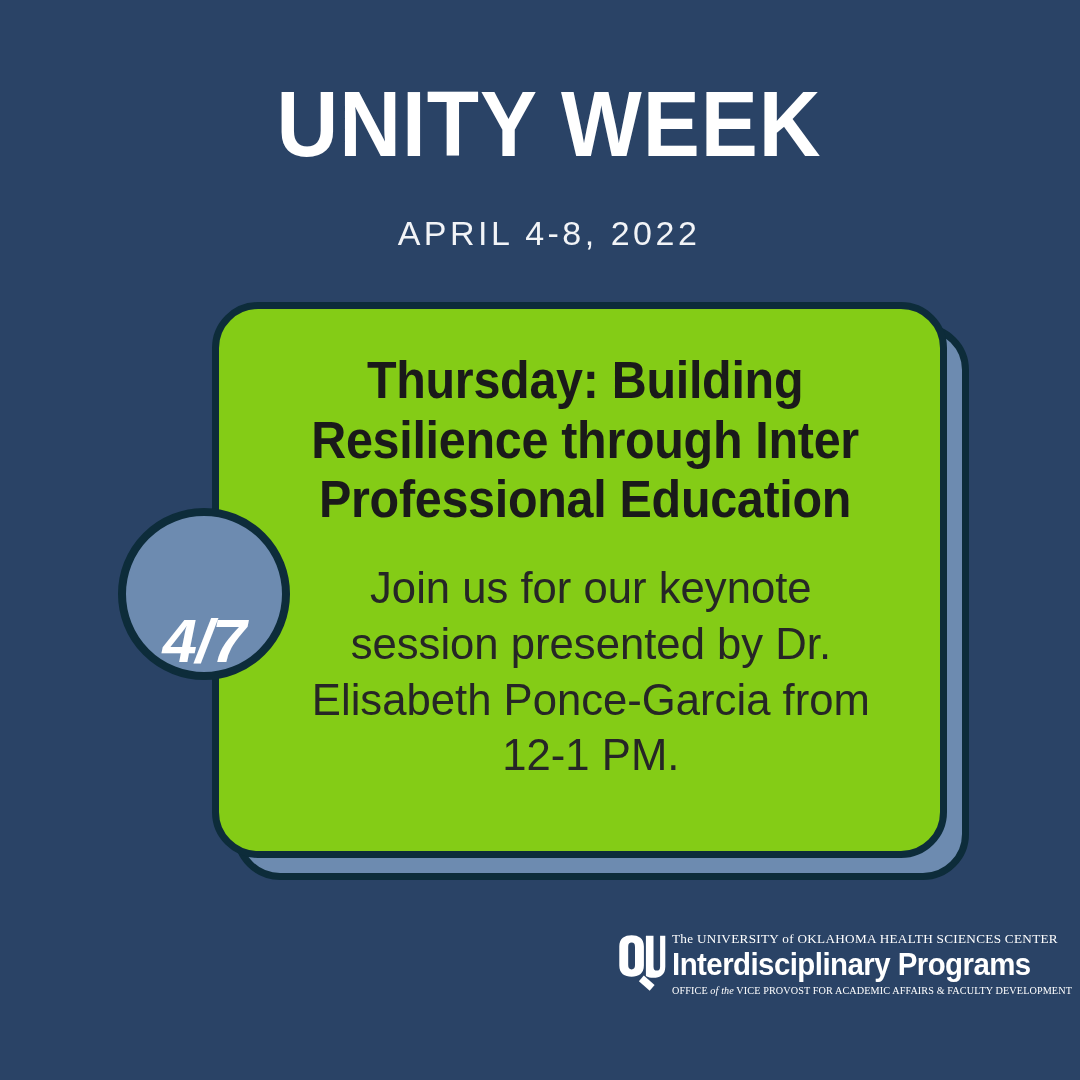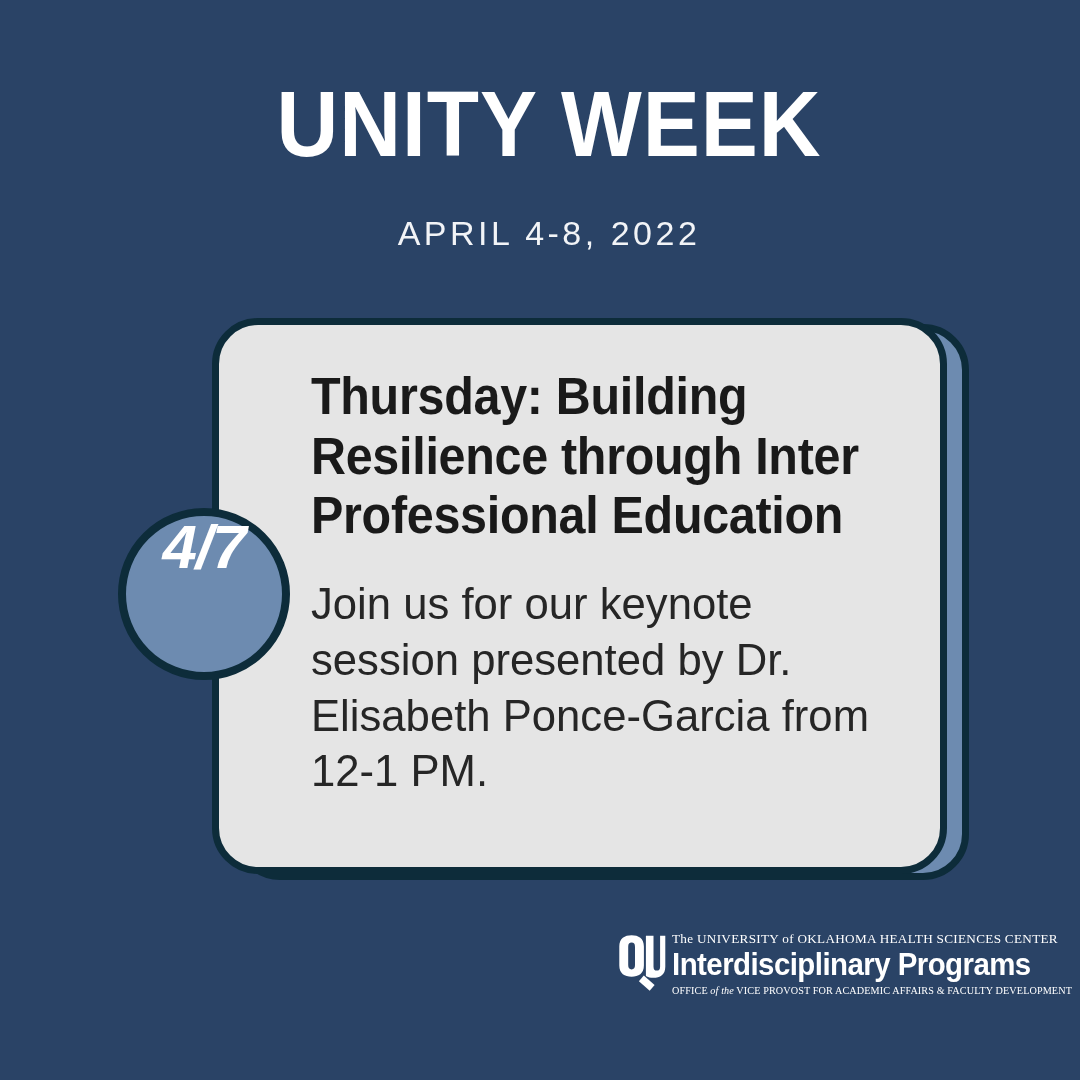--- a/index.html
+++ b/index.html
@@ -69,28 +69,29 @@
     width: 735px;
     height: 556px;
     background: #6d8bb0;
     border: 7px solid #0d2c3a;
     border-radius: 46px;
     box-sizing: border-box;
   }
   .card {
     position: absolute;
     left: 0;
-    top: 16px;
+    top: 0;
     width: 735px;
     height: 556px;
-    background: #e5e5e5;
+    background: #84cc16;
     border: 7px solid #0d2c3a;
     border-radius: 46px;
     box-sizing: border-box;
     padding: 42px 52px 0 92px;
+    text-align: center;
   }
   .card-title {
     font-family: "Liberation Sans", sans-serif;
     font-weight: 700;
     font-size: 51px;
     line-height: 1.17;
     letter-spacing: -0.3px;
     color: #1a1a1a;
     margin: 0;
     transform: scaleX(0.95);
@@ -113,21 +114,21 @@
     position: absolute;
     left: 118px;
     top: 508px;
     width: 172px;
     height: 172px;
     border-radius: 50%;
     background: #6d8bb0;
     border: 8px solid #0d2c3a;
     box-sizing: border-box;
     display: flex;
-    align-items: flex-start;
+    align-items: flex-end;
     justify-content: center;
     z-index: 5;
   }
   .date-badge-label {
     font-family: "Liberation Sans", sans-serif;
     font-weight: 700;
     font-style: italic;
     font-size: 62px;
     color: #ffffff;
     letter-spacing: -1px;

